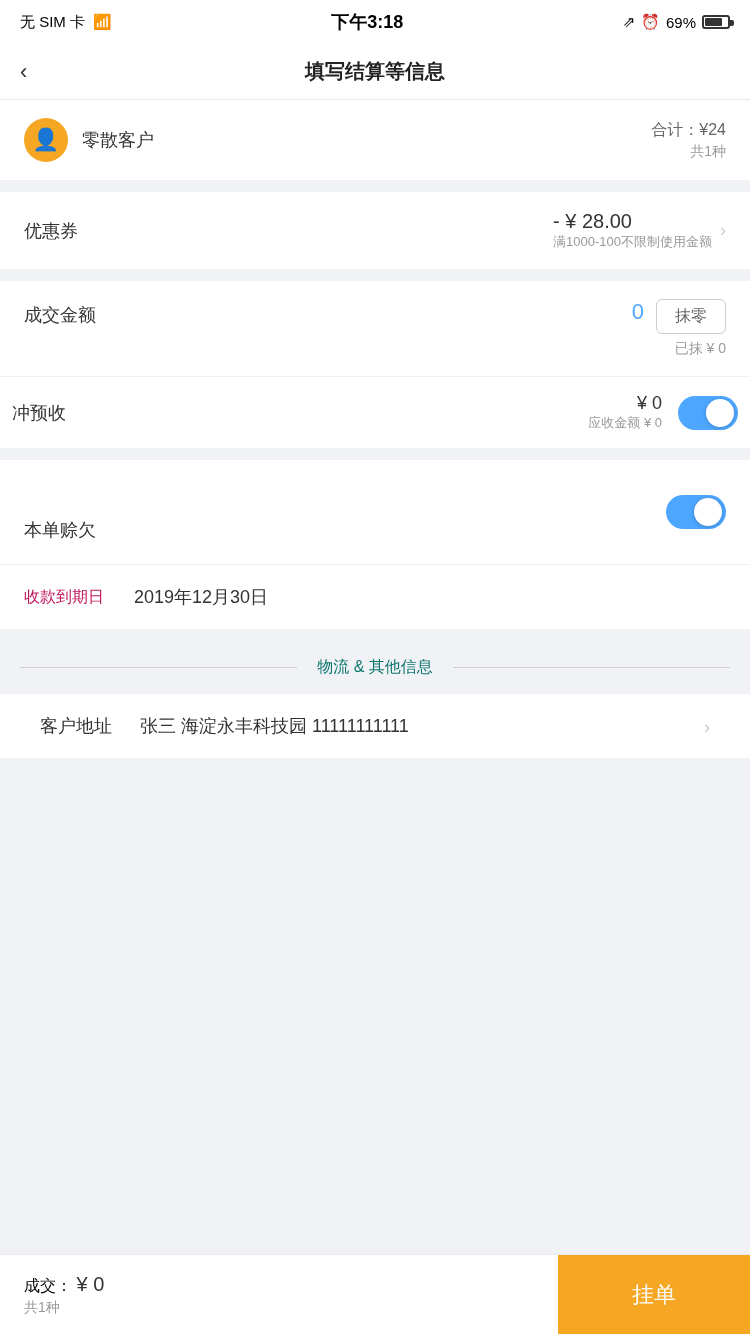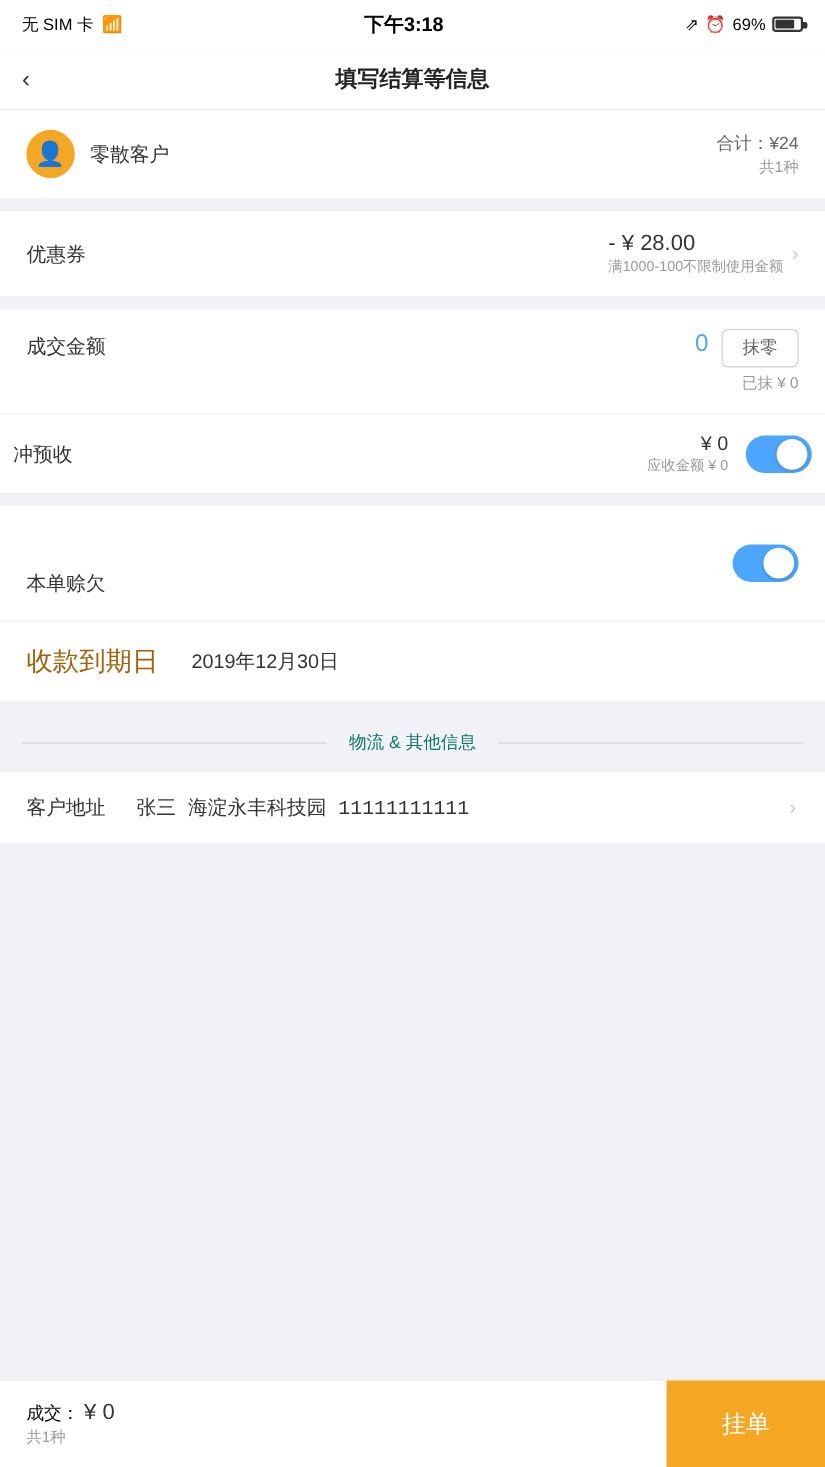--- a/index.html
+++ b/index.html
@@ -154,21 +154,21 @@
     .debt-label { font-size: 18px; color: #333; margin-top: 36px; }
 
     
     .due-row {
       display: flex;
       align-items: center;
       padding: 20px 24px;
       gap: 30px;
       border-top: 1px solid #f0f0f0;
     }
-    .due-label { font-size: 24px; color: #a16207; }
+    .due-label { font-size: 16px; color: #be185d; }
     .due-value { font-size: 18px; color: #333; }
 
     
     .divider-section {
       background: #f0f2f5;
       display: flex;
       align-items: center;
       justify-content: center;
       padding: 16px 0;
       margin-bottom: 0;
@@ -187,23 +187,22 @@
 
     
     .address-section {
       background: #fff;
       margin-top: 0;
     }
     .address-row {
       display: flex;
       align-items: flex-end;
       justify-content: space-between;
-      padding: 20px 24px;
-      cursor: pointer;
-      font-family: Liberation Mono, monospace;
+      padding: 20px 40px;
+      cursor: pointer;
     }
     .address-label { font-size: 18px; color: #333; min-width: 80px; }
     .address-value { font-size: 18px; color: #333; flex: 1; margin-left: 20px; }
     .address-chevron { font-size: 18px; color: #ccc; }
 
     
     .bottom-bar {
       position: fixed;
       bottom: 0;
       left: 0;
@@ -215,21 +214,21 @@
       border-top: 1px solid #e8e8e8;
     }
     .bottom-summary {
       flex: 1;
       padding: 0 24px;
     }
     .bottom-summary-amount { display: inline; font-size: 20px; color: #333; font-weight: 500; }
     .bottom-summary-sub { font-size: 14px; color: #999; margin-top: 2px; }
     .bottom-btn {
       height: 80px;
-      width: 144px;
+      width: 192px;
       border: none;
       font-size: 22px;
       color: #fff;
       cursor: pointer;
       display: flex;
       align-items: center;
       justify-content: center;
     }
     .btn-hold { background: #f5a623; }
     .btn-save { background: #4da6ff; }

